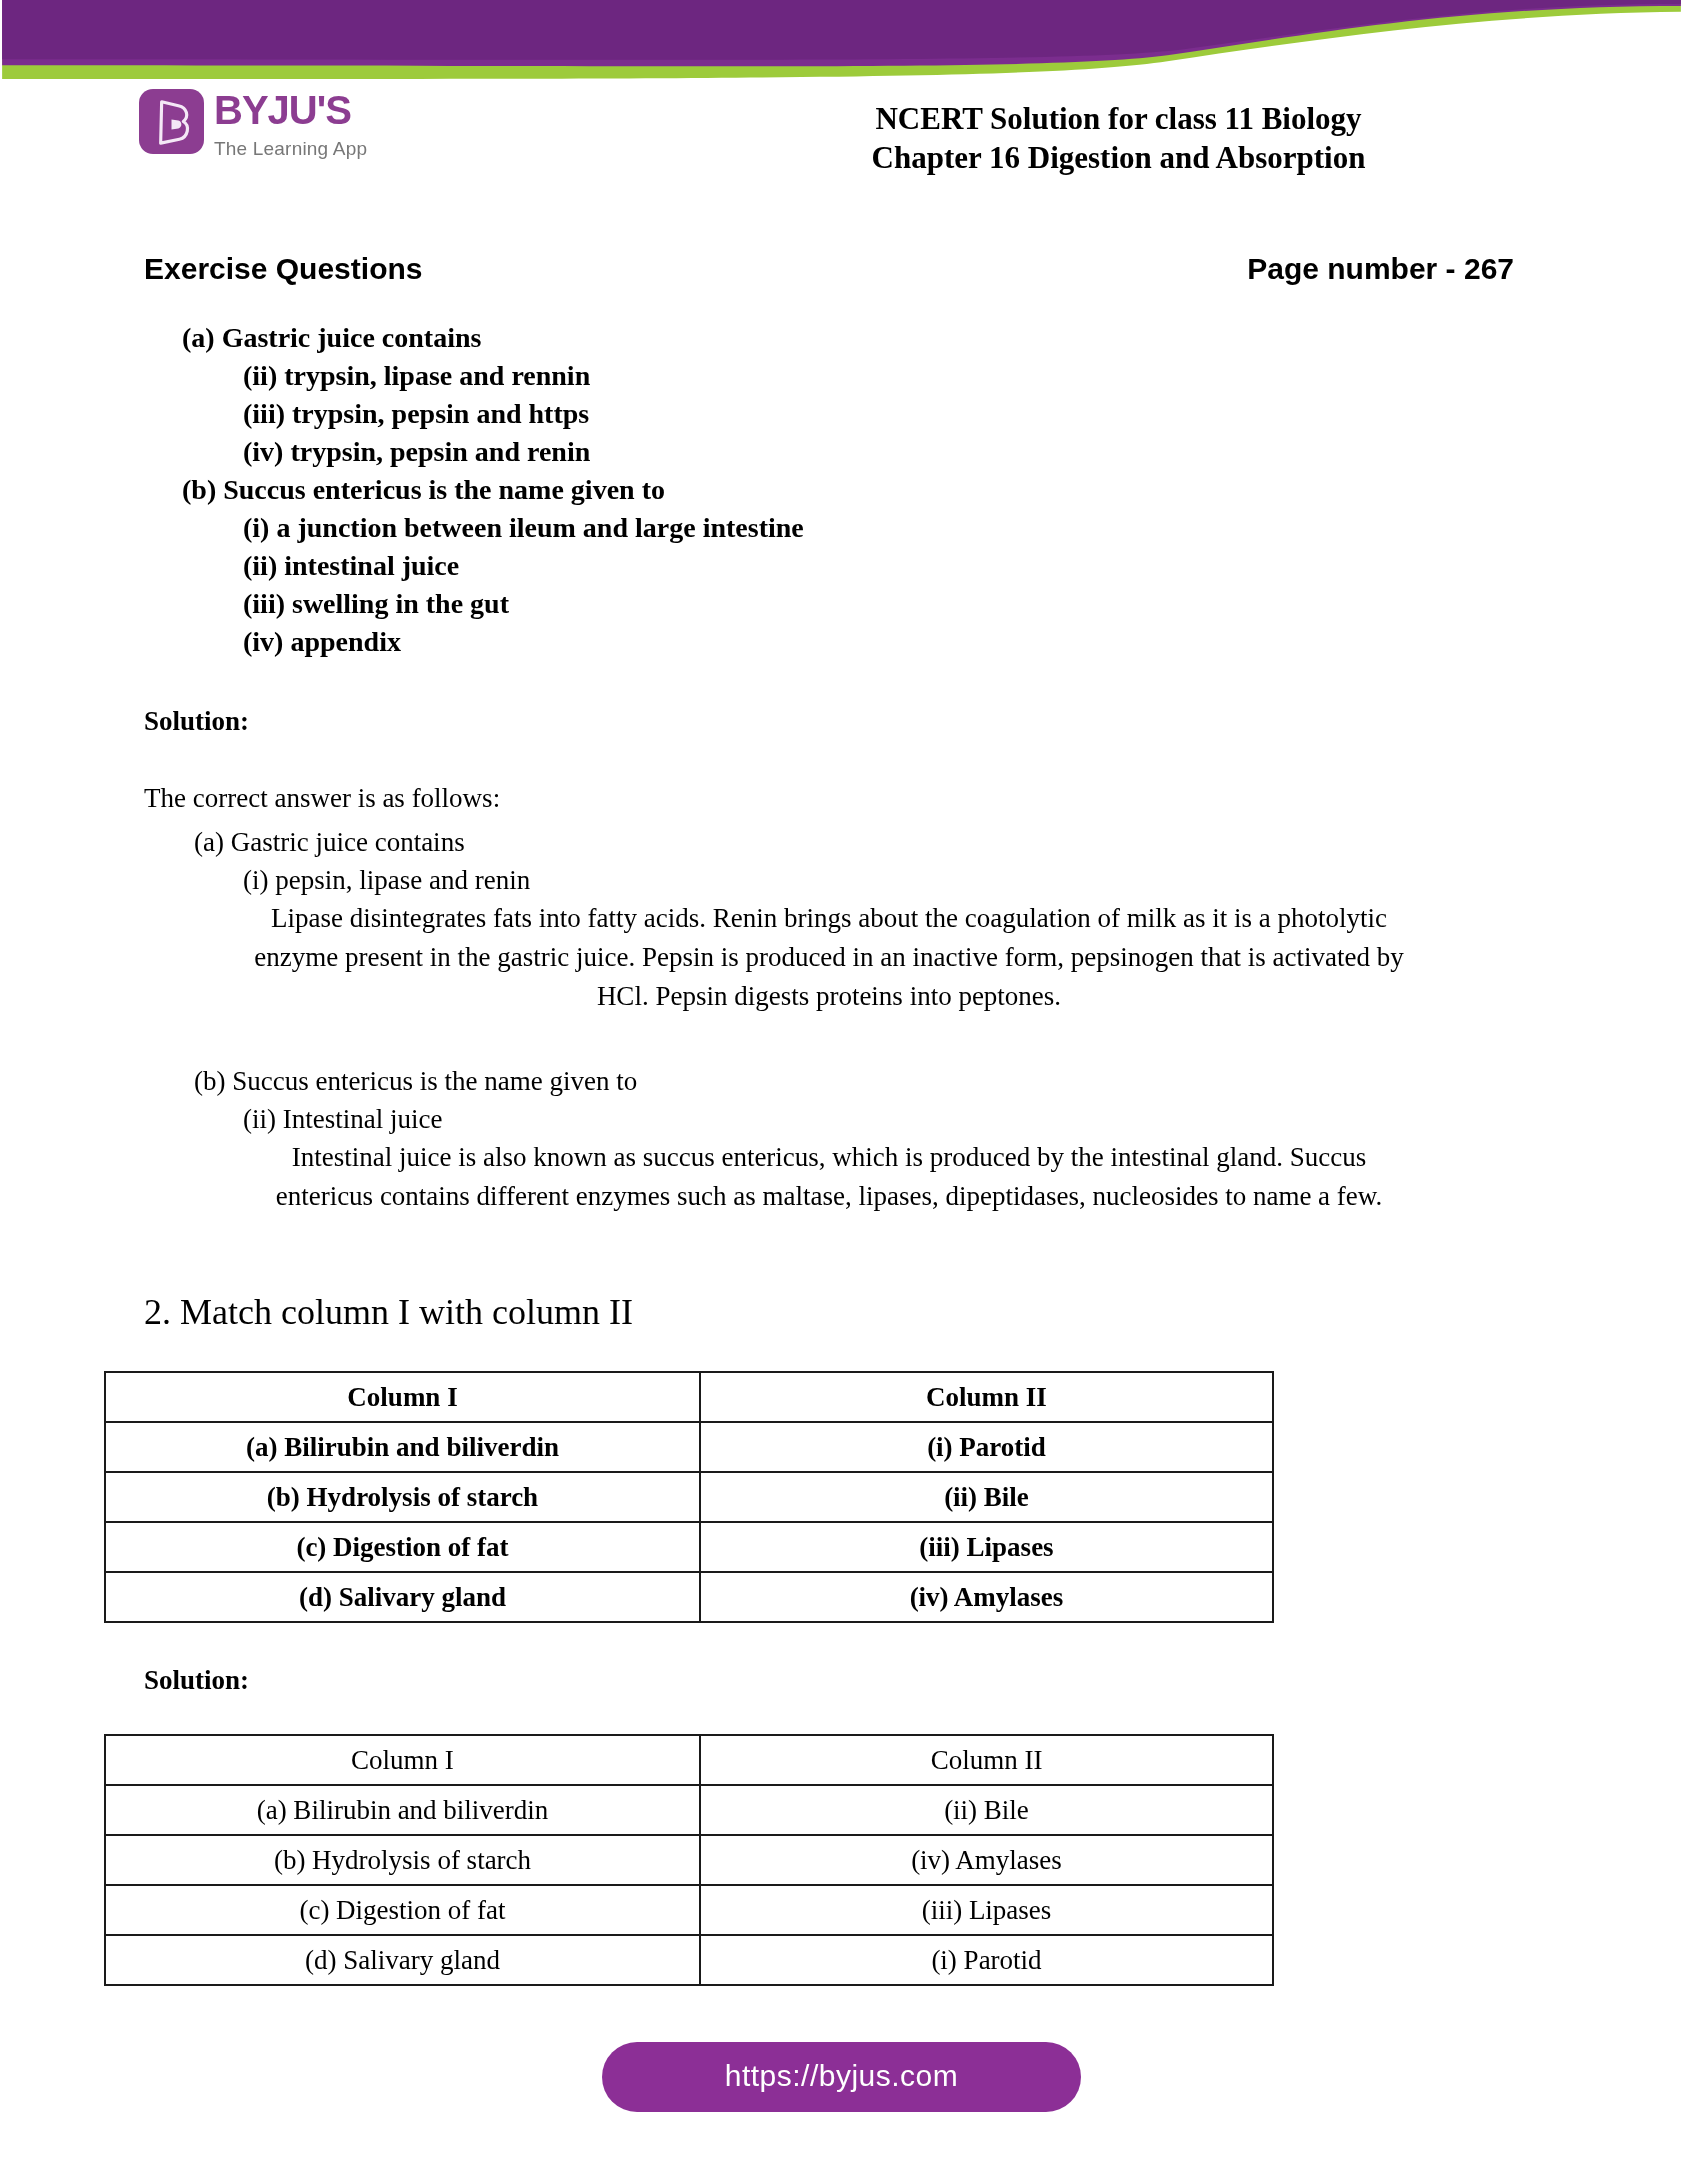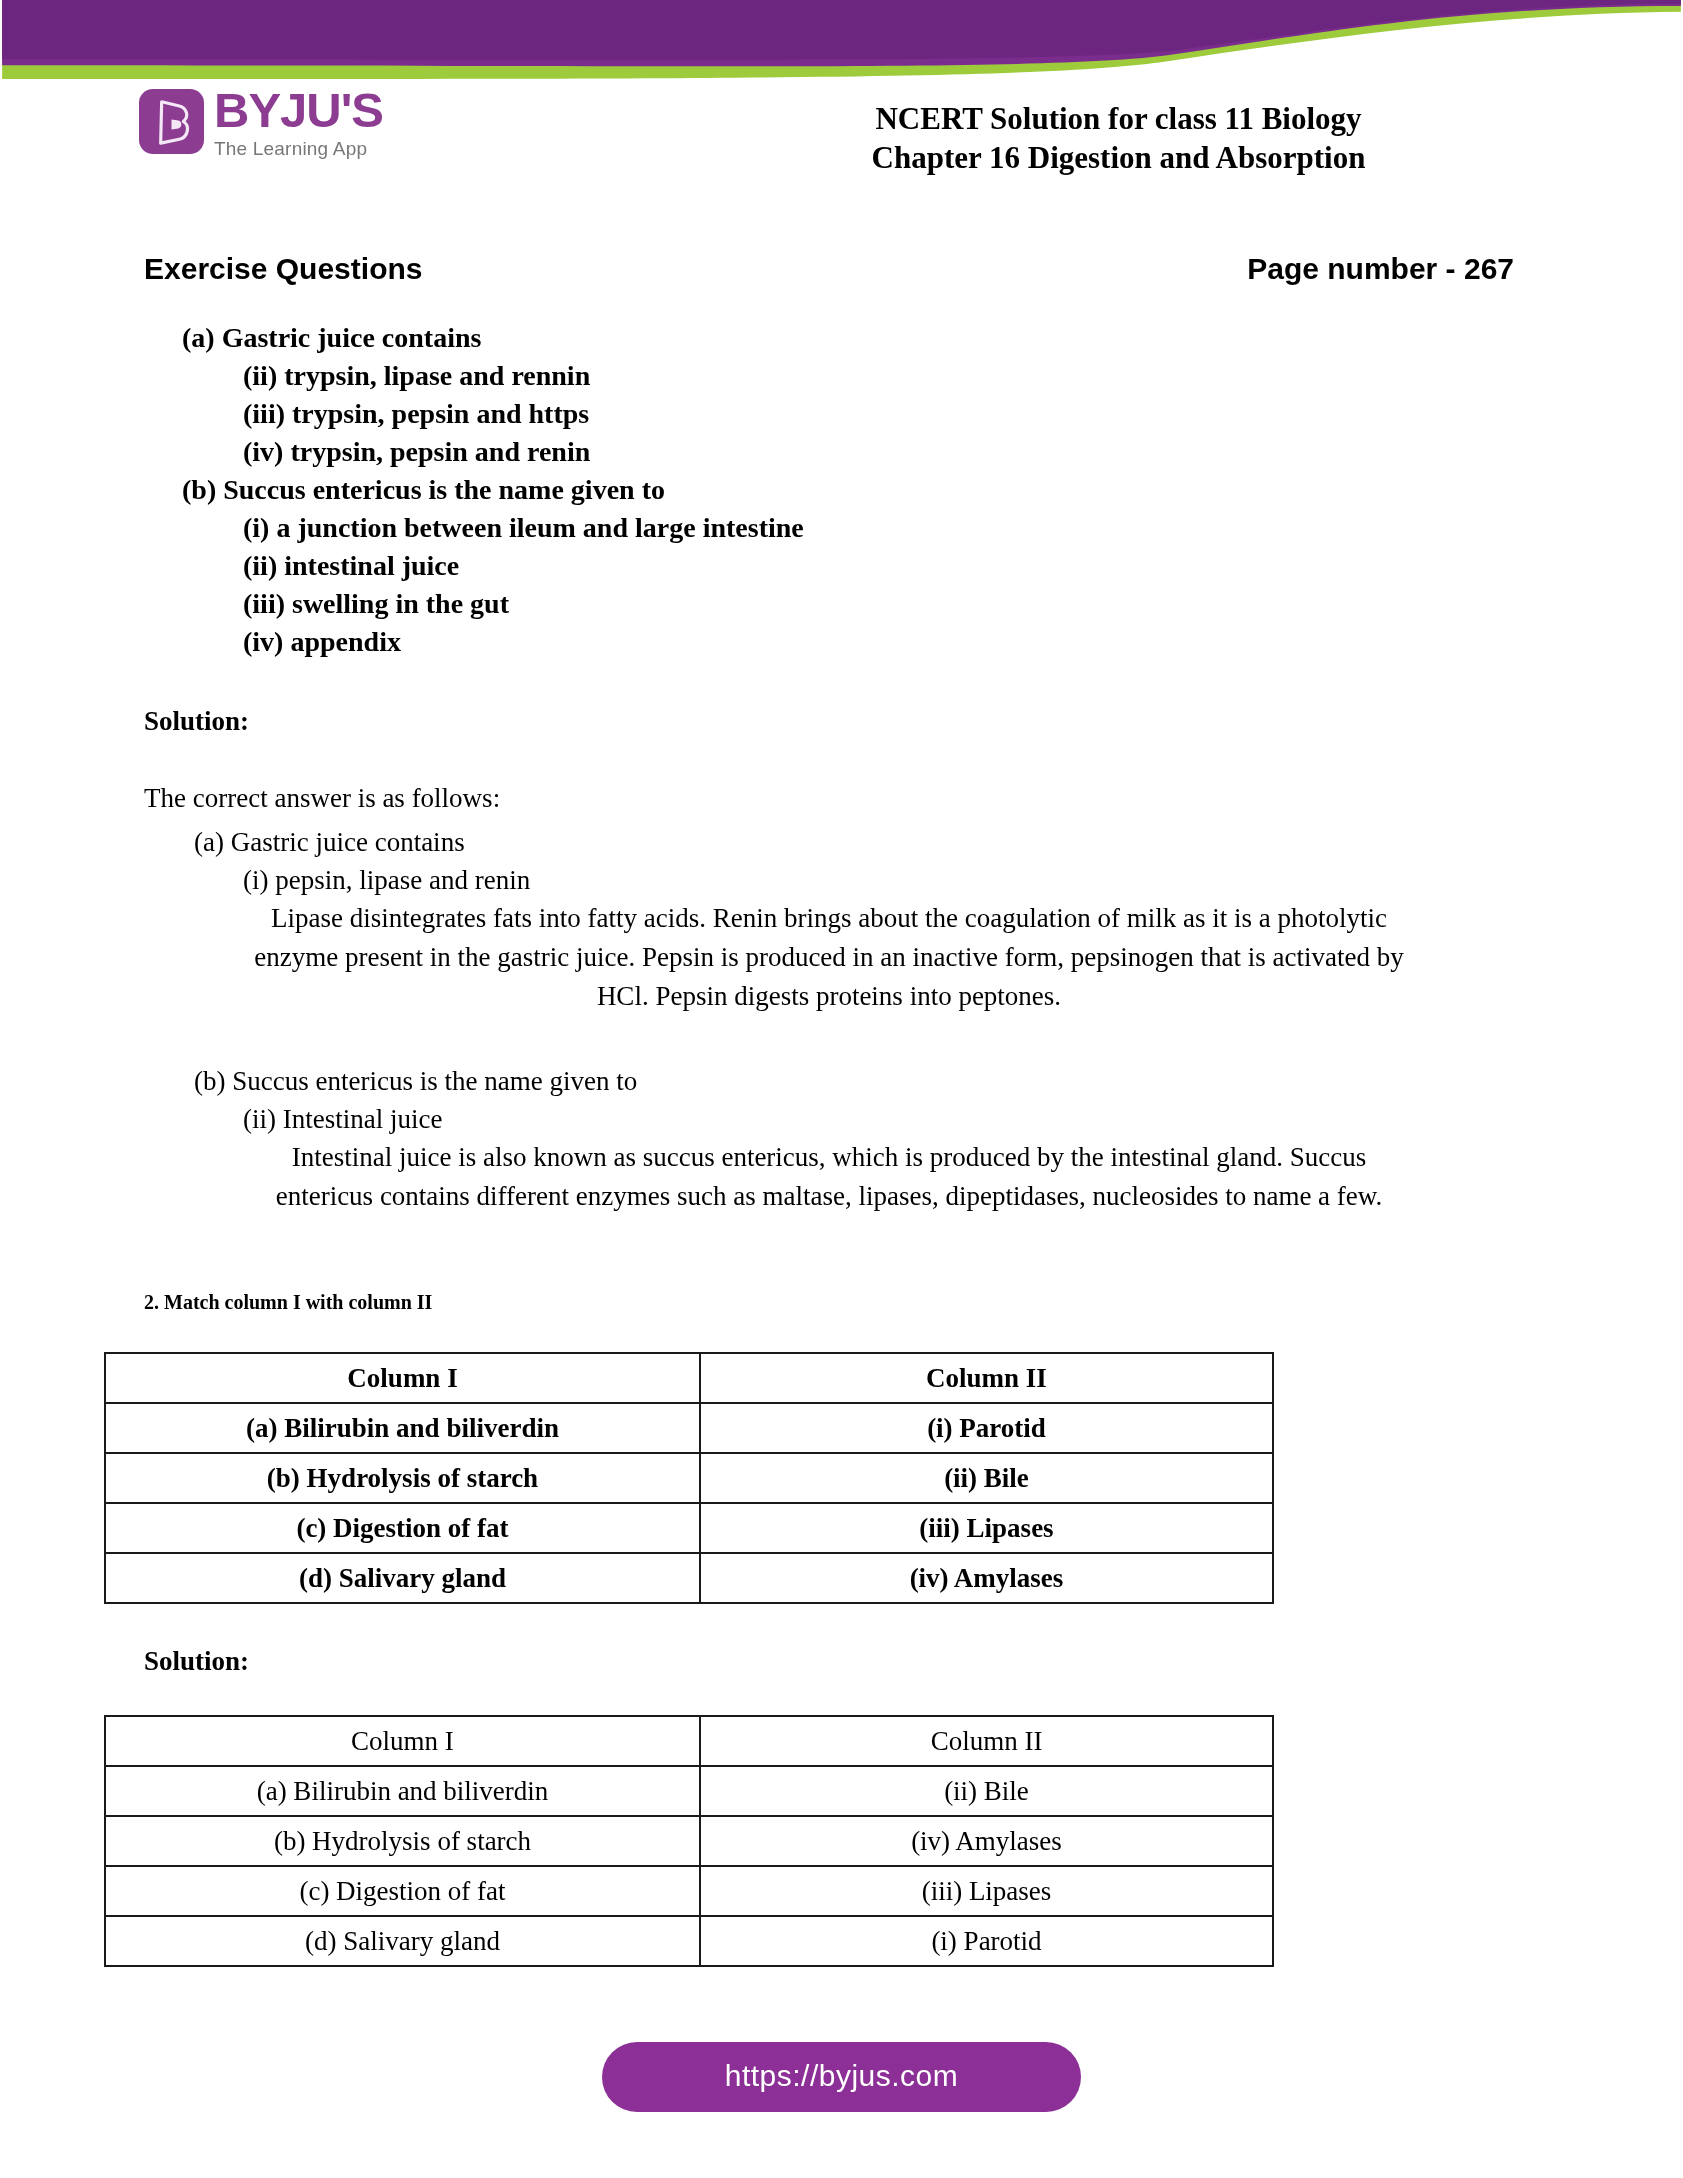--- a/index.html
+++ b/index.html
@@ -48,21 +48,21 @@
   .logo-mark svg { position: absolute; left: 0; top: 0; }
   .logo-words {
     margin-left: 10px;
     display: flex;
     flex-direction: column;
     justify-content: flex-start;
   }
   .logo-name {
     font-family: "Liberation Sans", "DejaVu Sans", sans-serif;
     font-weight: bold;
-    font-size: 49px;
+    font-size: 40px;
     line-height: 46px;
     letter-spacing: -1px;
     color: #8c3d91;
   }
   .logo-tag {
     font-family: "Liberation Sans", "DejaVu Sans", sans-serif;
     font-size: 19px;
     line-height: 22px;
     color: #777777;
     margin-top: 5px;
@@ -137,22 +137,22 @@
   .ans-para {
     margin-left: 99px;
     margin-right: 124px;
     font-size: 27px;
     line-height: 39px;
     text-align: center;
   }
 
   .q2-title {
     margin-top: 75px;
-    font-weight: bold;
-    font-size: 20px;
+    font-weight: normal;
+    font-size: 36px;
   }
 
   
   .match-table {
     border-collapse: collapse;
     width: 1168px;
     margin-left: 104px;
     margin-top: 38px;
     table-layout: fixed;
   }

